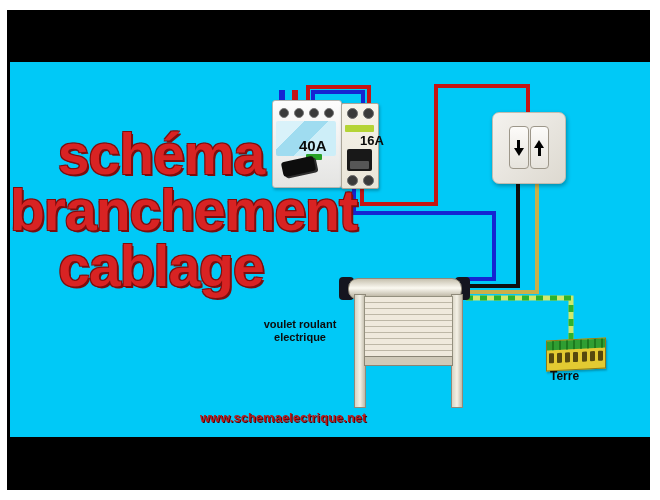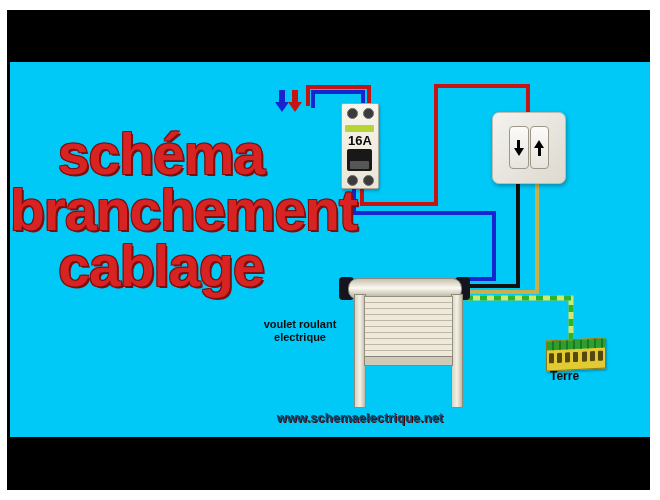--- a/index.html
+++ b/index.html
@@ -29,21 +29,21 @@
   #brk40 .lbl{position:absolute;left:26px;top:36px;width:40px;font-size:15px;font-weight:bold;color:#0a0a0a;}
   #brk40 .greenled{position:absolute;left:33px;top:53px;width:16px;height:6px;background:#27a127;border-radius:1px;}
   #brk40 .toggle{position:absolute;left:9px;top:58px;width:33px;height:15px;background:#0d0d0d;
          border-radius:3px;transform:rotate(-12deg);box-shadow:2px 2px 0 #2e2e2e;}
 
   
   #brk16{left:341px;top:103px;width:36px;height:84px;background:linear-gradient(180deg,#f7f4ea,#e9e5d8);
          border:1px solid #aaa698;border-radius:2px;box-shadow:1px 2px 3px rgba(0,0,0,.25);}
   #brk16 .screw{position:absolute;width:9px;height:9px;border-radius:50%;background:#3a3a3a;border:1px solid #6c6c6c;}
   #brk16 .greenstrip{position:absolute;left:3px;top:21px;width:29px;height:7px;background:#b5d435;border-radius:1px;}
-  #brk16 .lbl{position:absolute;left:0;top:29px;width:36px;text-align:center;font-size:13px;font-weight:bold;color:#0a0a0a;}
+  #brk16 .lbl{position:absolute;left:12px;top:29px;width:36px;text-align:center;font-size:13px;font-weight:bold;color:#0a0a0a;}
   #brk16 .toggle{position:absolute;left:5px;top:45px;width:25px;height:22px;background:#181818;border-radius:2px;}
   #brk16 .toggle .step{position:absolute;left:3px;bottom:2px;width:19px;height:8px;background:#565656;border-radius:1px;}
 
   
 
   
   #wswitch{left:492px;top:112px;width:72px;height:70px;border-radius:7px;
          background:linear-gradient(135deg,#f4f2ee,#ddd9d0);border:1px solid #c2bcb0;
          box-shadow:1px 2px 4px rgba(0,0,0,.3);}
   #wswitch .module{position:absolute;left:16px;top:13px;width:40px;height:43px;display:flex;gap:1px;}
@@ -60,21 +60,21 @@
   #shbody{left:364px;top:296px;width:87px;height:62px;border:1px solid #94907f;
          background:repeating-linear-gradient(180deg,#efe9dc 0 5px,#bdb7a6 5px 6px);}
   #shbar{left:364px;top:356px;width:87px;height:8px;background:#cfc9b8;border:1px solid #8a8575;}
   .rail{width:10px;height:112px;top:294px;background:linear-gradient(90deg,#d8d3c3,#f4f1e6,#bfb9a8);
         border:1px solid #8f8a7a;}
 
   
   #shcap{left:246px;top:318px;width:108px;text-align:center;color:#0c0c0c;
          font-size:11px;font-weight:bold;line-height:13px;}
   #terre-lbl{left:550px;top:369px;width:56px;color:#0c0c0c;font-size:12px;font-weight:bold;}
-  #site{left:200px;top:410px;width:320px;text-align:center;color:#0c4a6e;font-size:13px;font-weight:bold;
+  #site{left:200px;top:410px;width:320px;text-align:left;color:#b91c1c;font-size:13px;font-weight:bold;
         text-shadow:1px 1px 0 #4d0006;}
 
   
   #terre{left:546px;top:339px;width:58px;height:29px;transform:skewY(-3deg);
          border:1px solid #8a7a1a;background:#e2ca32;box-shadow:1px 2px 2px rgba(0,0,0,.25);}
   #terre .top{position:absolute;left:0;top:0;width:100%;height:9px;background:#2f9e32;
          background-image:repeating-linear-gradient(90deg,transparent 0 5px,#1c7a1e 5px 7px);}
   #terre .holes{position:absolute;left:2px;top:12px;width:54px;display:flex;justify-content:space-between;}
   #terre .hole{width:5px;height:10px;background:#55480e;border-radius:1px;}
 </style>
@@ -110,20 +110,30 @@
     <polyline fill="none" stroke-width="5" points="466,298 571,298 571,342" stroke="#cfe96a"></polyline>
     <polyline fill="none" stroke-width="5" stroke-dasharray="7 7" points="466,298 571,298 571,342" stroke="#2db32d"></polyline>
   </svg>
 
   <div class="abs" id="title">
     <div>schéma</div>
     <div>branchement</div>
     <div>cablage</div>
   </div>
 
+  <div class="abs" id="brk40">
+    <div class="screw" style="left:6px"></div>
+    <div class="screw" style="left:21px"></div>
+    <div class="screw" style="left:36px"></div>
+    <div class="screw" style="left:51px"></div>
+    <div class="cyanpanel"></div>
+    <div class="lbl">40A</div>
+    <div class="greenled"></div>
+    <div class="toggle"></div>
+  </div>
 
   <div class="abs" id="brk16">
     <div class="screw" style="left:5px;top:4px"></div>
     <div class="screw" style="left:21px;top:4px"></div>
     <div class="greenstrip"></div>
     <div class="lbl">16A</div>
     <div class="toggle">
         <div class="step"></div>
       </div>
     <div class="screw" style="left:5px;top:71px"></div>

